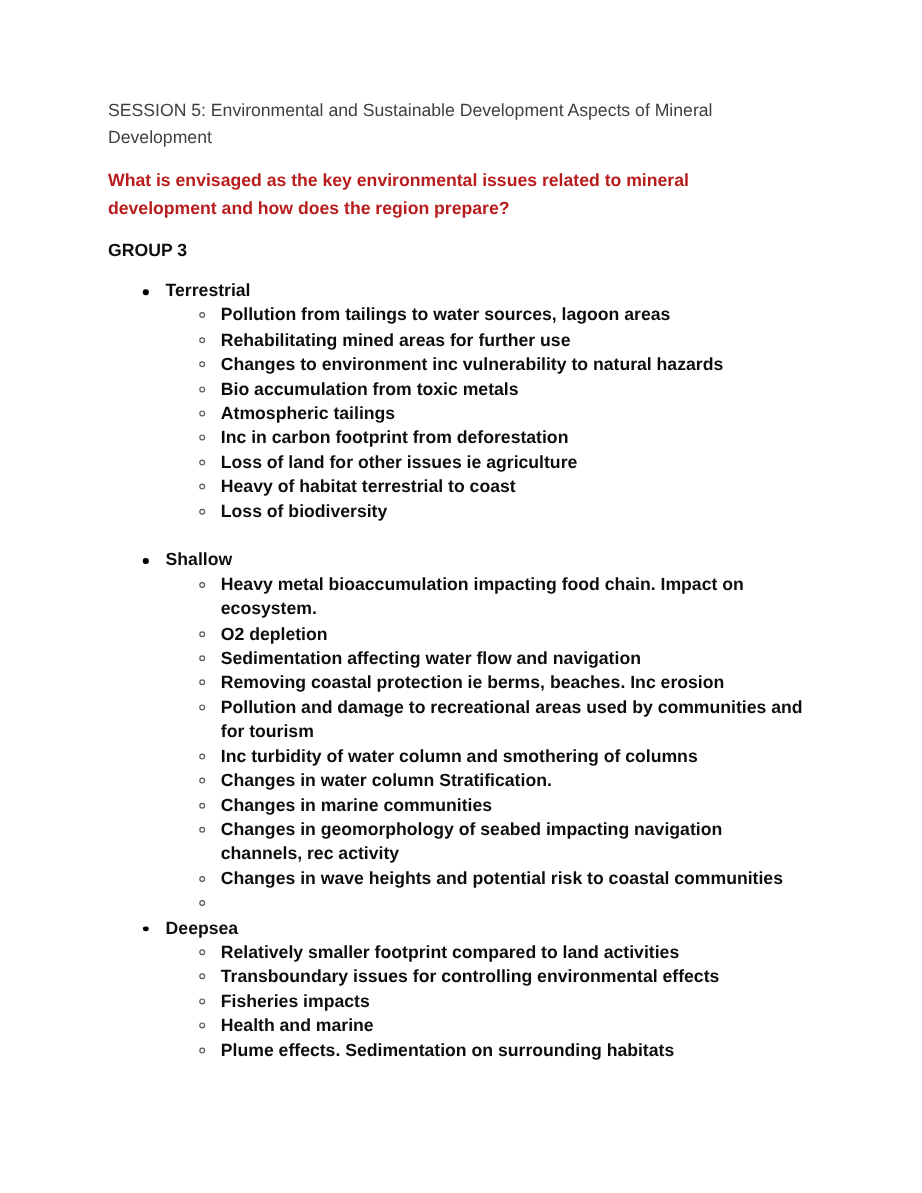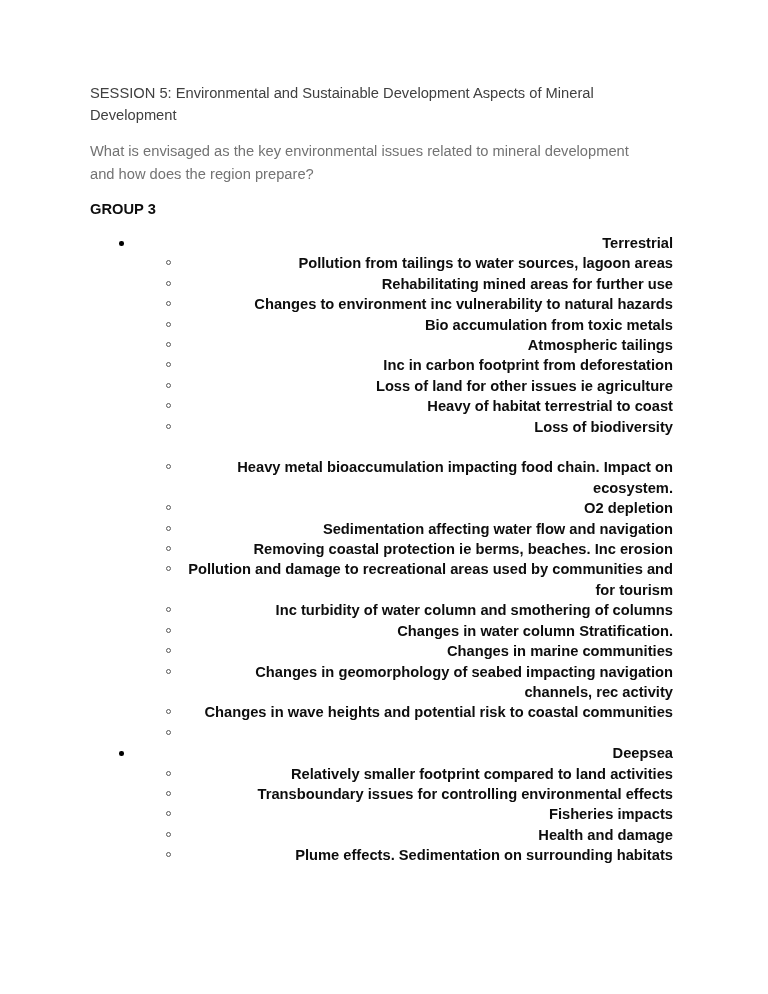--- a/index.html
+++ b/index.html
@@ -26,38 +26,37 @@
   .doc-heading {
     color: #404040;
     font-size: 14.7px;
     font-weight: 400;
     line-height: 22px;
     margin: 0 0 14px 0;
     max-width: 565px;
   }
   .question {
     font-size: 14.7px;
-    font-weight: normal;
+    font-weight: bold;
     line-height: 23px;
     margin: 0 0 13px 0;
     max-width: 560px;
-    color: #737373;
+    color: #b91c1c;
   }
   .group-label {
     font-size: 14.7px;
     font-weight: bold;
     line-height: 20px;
     margin: 0 0 14px 0;
     color: #0d0d0d;
   }
   ul.level1 {
     list-style: none;
     margin: 0;
     padding: 0;
-    text-align: right;
   }
   li.l1-item {
     position: relative;
     margin: 0;
     padding: 0;
   }
   .l1-row {
     position: relative;
     padding-left: 48px;
     font-size: 14.7px;
@@ -126,20 +125,21 @@
           <li class="l2-item"><span class="bullet-circle"></span><span>Bio accumulation from toxic metals</span></li>
           <li class="l2-item"><span class="bullet-circle"></span><span>Atmospheric tailings</span></li>
           <li class="l2-item"><span class="bullet-circle"></span><span>Inc in carbon footprint from deforestation</span></li>
           <li class="l2-item"><span class="bullet-circle"></span><span>Loss of land for other issues ie agriculture</span></li>
           <li class="l2-item"><span class="bullet-circle"></span><span>Heavy of habitat terrestrial to coast</span></li>
           <li class="l2-item"><span class="bullet-circle"></span><span>Loss of biodiversity</span></li>
         </ul>
         <div class="spacer-line"></div>
       </li>
       <li class="l1-item">
+        <div class="l1-row"><span class="bullet-dot"></span><span>Shallow</span></div>
         <ul class="level2">
           <li class="l2-item"><span class="bullet-circle"></span><span>Heavy metal bioaccumulation impacting food chain. Impact on ecosystem.</span></li>
           <li class="l2-item"><span class="bullet-circle"></span><span>O2 depletion</span></li>
           <li class="l2-item"><span class="bullet-circle"></span><span>Sedimentation affecting water flow and navigation</span></li>
           <li class="l2-item"><span class="bullet-circle"></span><span>Removing coastal protection ie berms, beaches. Inc erosion</span></li>
           <li class="l2-item"><span class="bullet-circle"></span><span>Pollution and damage to recreational areas used by communities and for tourism</span></li>
           <li class="l2-item"><span class="bullet-circle"></span><span>Inc turbidity of water column and smothering of columns</span></li>
           <li class="l2-item"><span class="bullet-circle"></span><span>Changes in water column Stratification.</span></li>
           <li class="l2-item"><span class="bullet-circle"></span><span>Changes in marine communities</span></li>
           <li class="l2-item"><span class="bullet-circle"></span><span>Changes in geomorphology of seabed impacting navigation channels, rec activity</span></li>
@@ -148,19 +148,19 @@
             <span class="bullet-circle"></span>
           </li>
         </ul>
       </li>
       <li class="l1-item">
         <div class="l1-row"><span class="bullet-dot"></span><span>Deepsea</span></div>
         <ul class="level2">
           <li class="l2-item"><span class="bullet-circle"></span><span>Relatively smaller footprint compared to land activities</span></li>
           <li class="l2-item"><span class="bullet-circle"></span><span>Transboundary issues for controlling environmental effects</span></li>
           <li class="l2-item"><span class="bullet-circle"></span><span>Fisheries impacts</span></li>
-          <li class="l2-item"><span class="bullet-circle"></span><span>Health and damage</span></li>
+          <li class="l2-item"><span class="bullet-circle"></span><span>Health and marine</span></li>
           <li class="l2-item"><span class="bullet-circle"></span><span>Plume effects. Sedimentation on surrounding habitats</span></li>
         </ul>
       </li>
     </ul>
 
 </div>
 
 </body></html>

